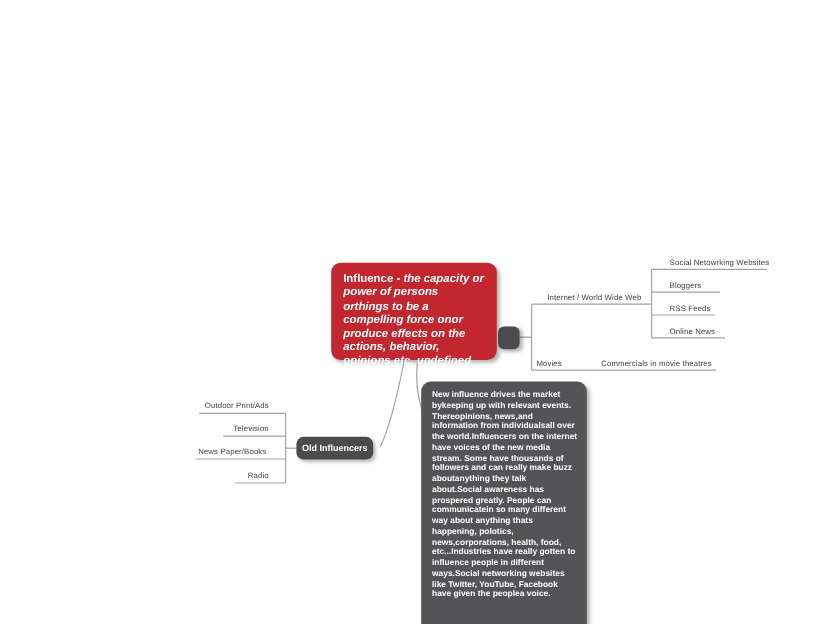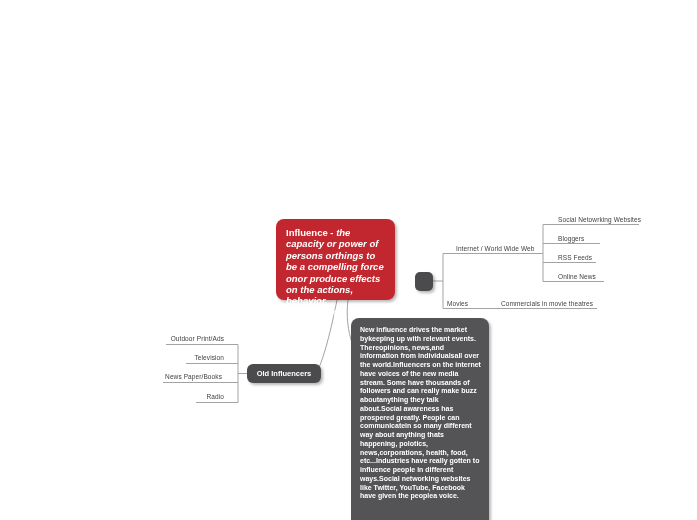--- a/index.html
+++ b/index.html
@@ -10,30 +10,30 @@
   #edges{position:absolute;left:0;top:0;width:697px;height:520px;}
   .label{
     position:absolute;font-size:6.5px;line-height:9px;color:#3e3e3e;
     white-space:nowrap;letter-spacing:.1px;
   }
   .node{
     position:absolute;box-sizing:border-box;color:#ffffff;
     box-shadow:2px 2px 3px rgba(0,0,0,0.28);
   }
   #central-node{
-    left:276px;top:219px;width:119px;height:81px;border-radius:8px;
+    left:276px;top:219px;width:138px;height:81px;border-radius:8px;
     background:#c2262f;padding:8px 9px 6px 10px;
     font-size:9.5px;line-height:11.4px;font-weight:bold;
   }
   #central-node .body{font-style:italic;}
   #collapsed-node{
     left:415px;top:272px;width:18px;height:19px;border-radius:5px;background:#4b4b4e;
   }
   #old-influencers-node{
-    left:247px;top:364px;width:74px;height:19px;border-radius:6px;background:#4b4b4e;
+    left:247px;top:364px;width:64px;height:19px;border-radius:6px;background:#4b4b4e;
     font-size:7.5px;font-weight:bold;text-align:center;line-height:19px;
   }
   #note-node{
     left:351px;top:318px;width:138px;height:212px;border-radius:8px;background:#545457;
     padding:8px 8px 8px 9px;font-size:7px;font-weight:bold;line-height:8.75px;
   }
 </style>
 </head>
 <body>
 

